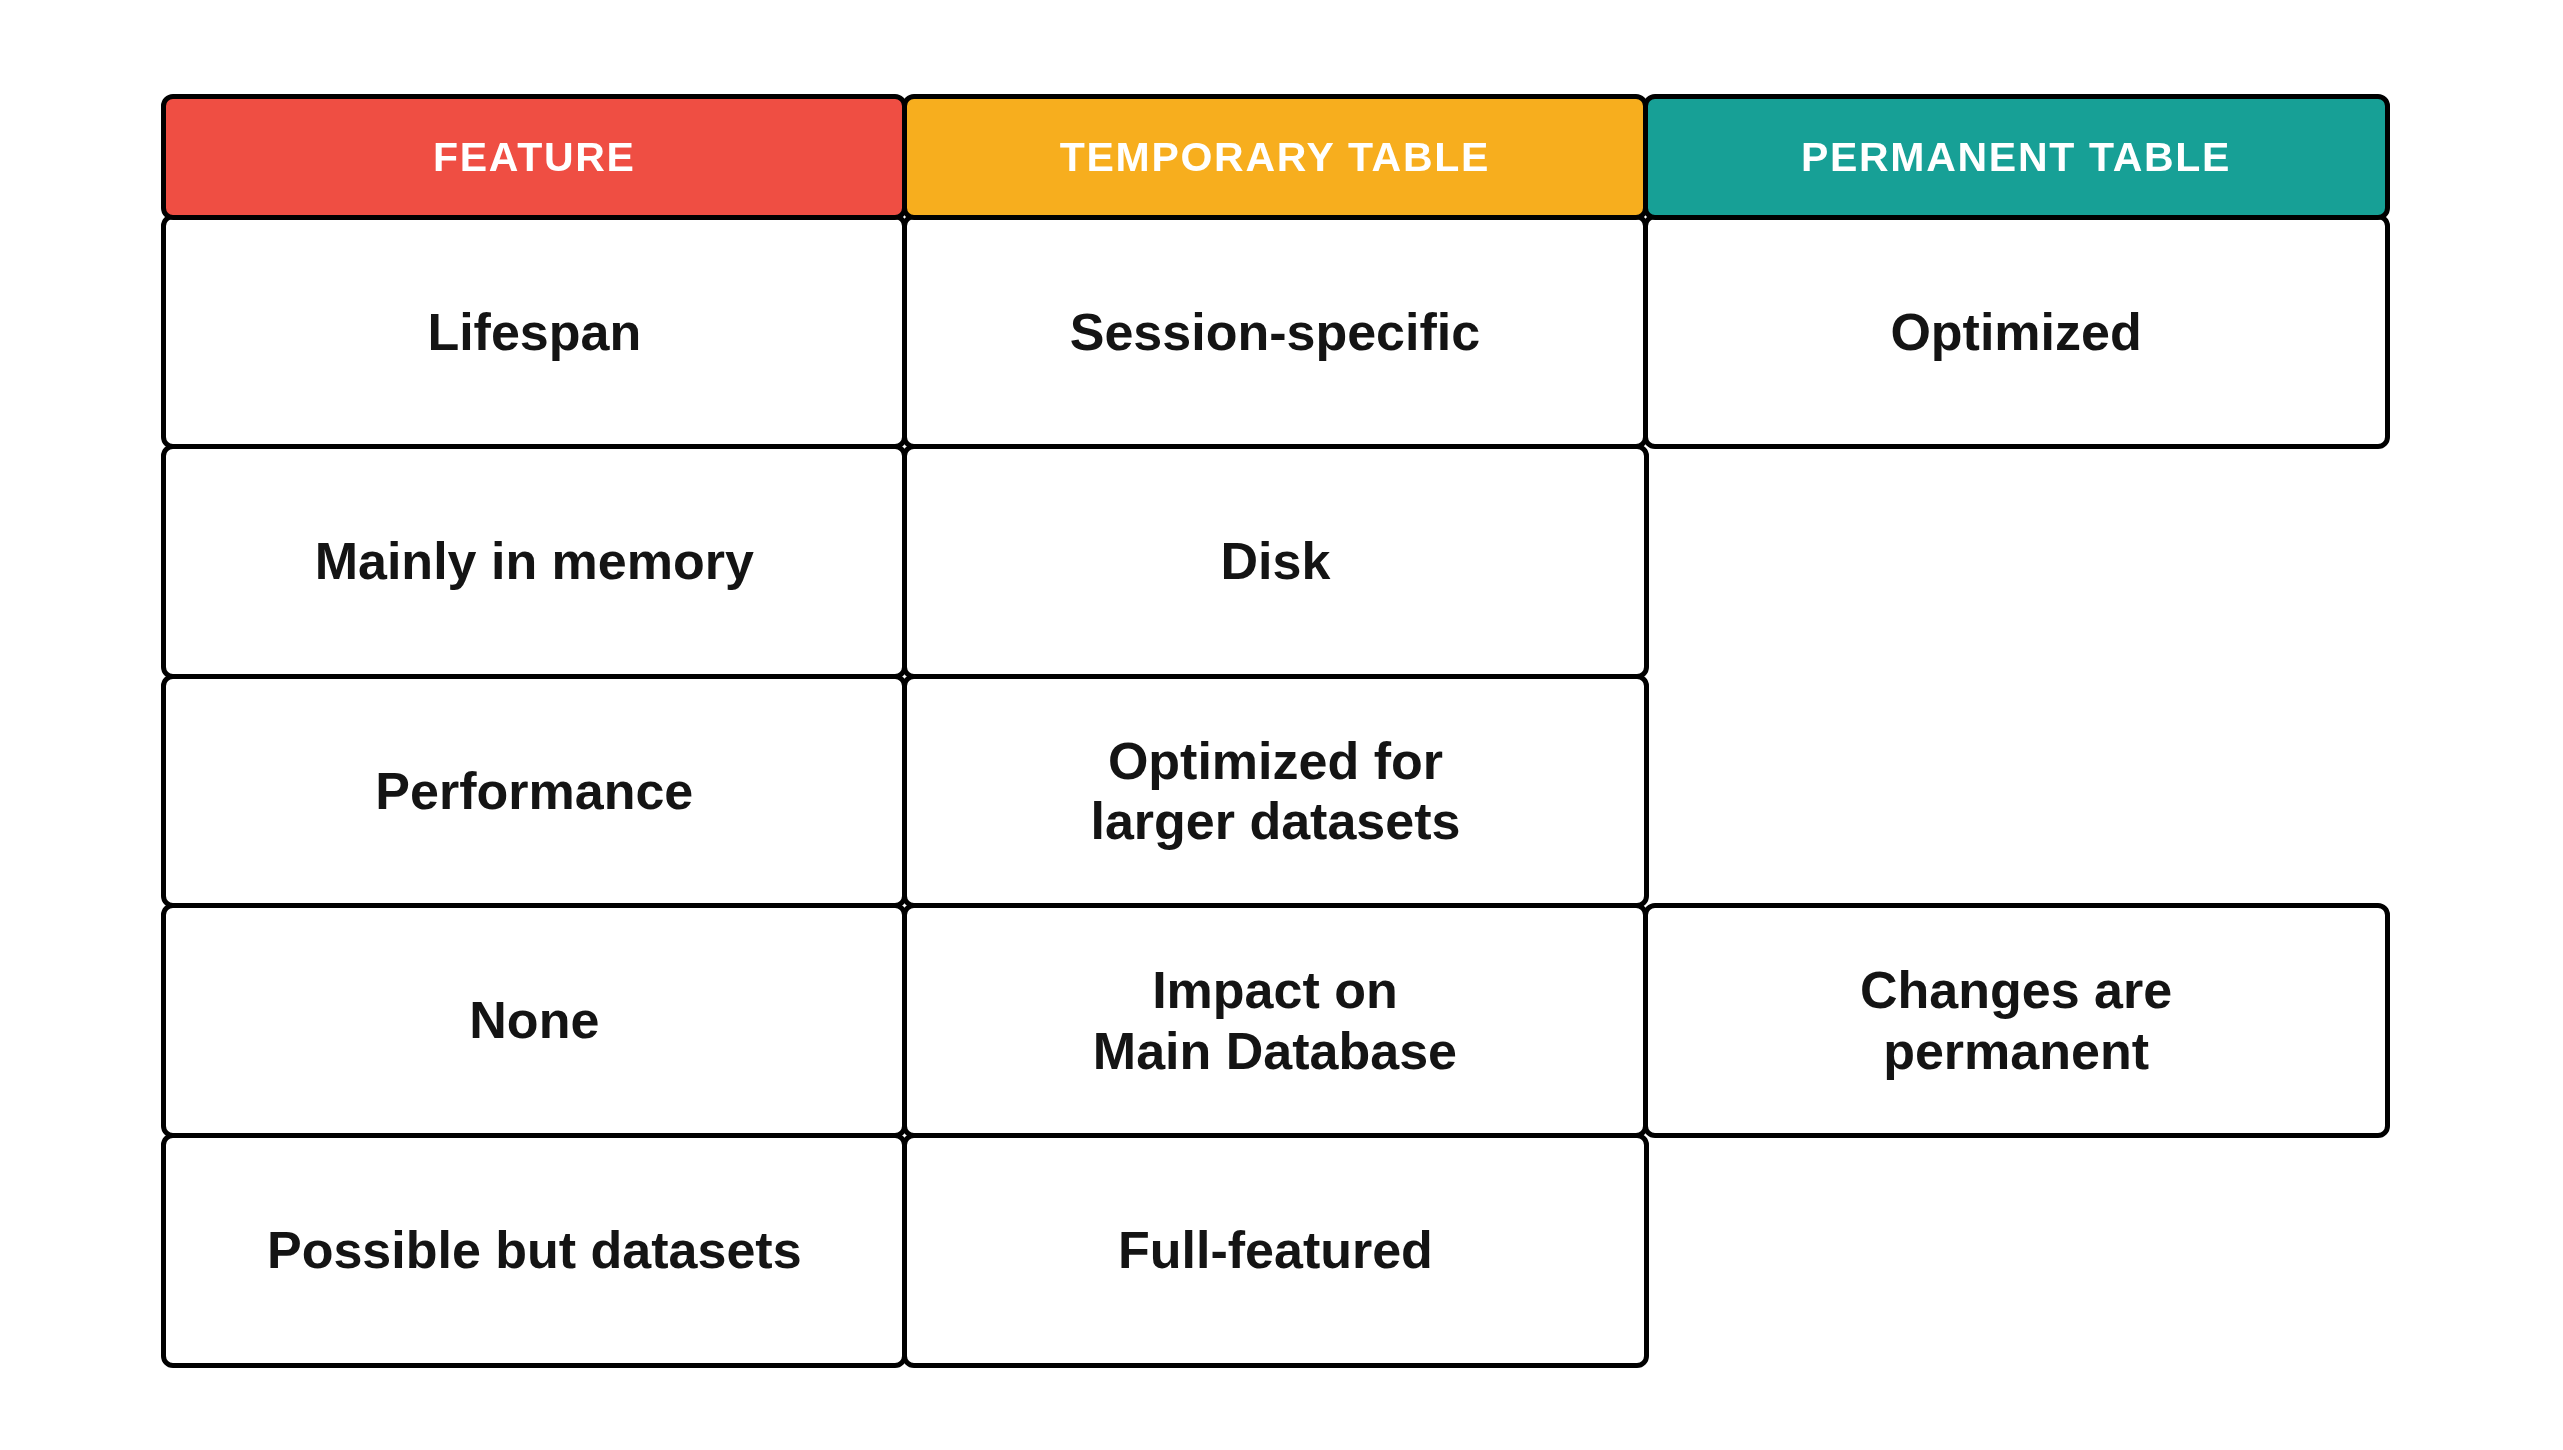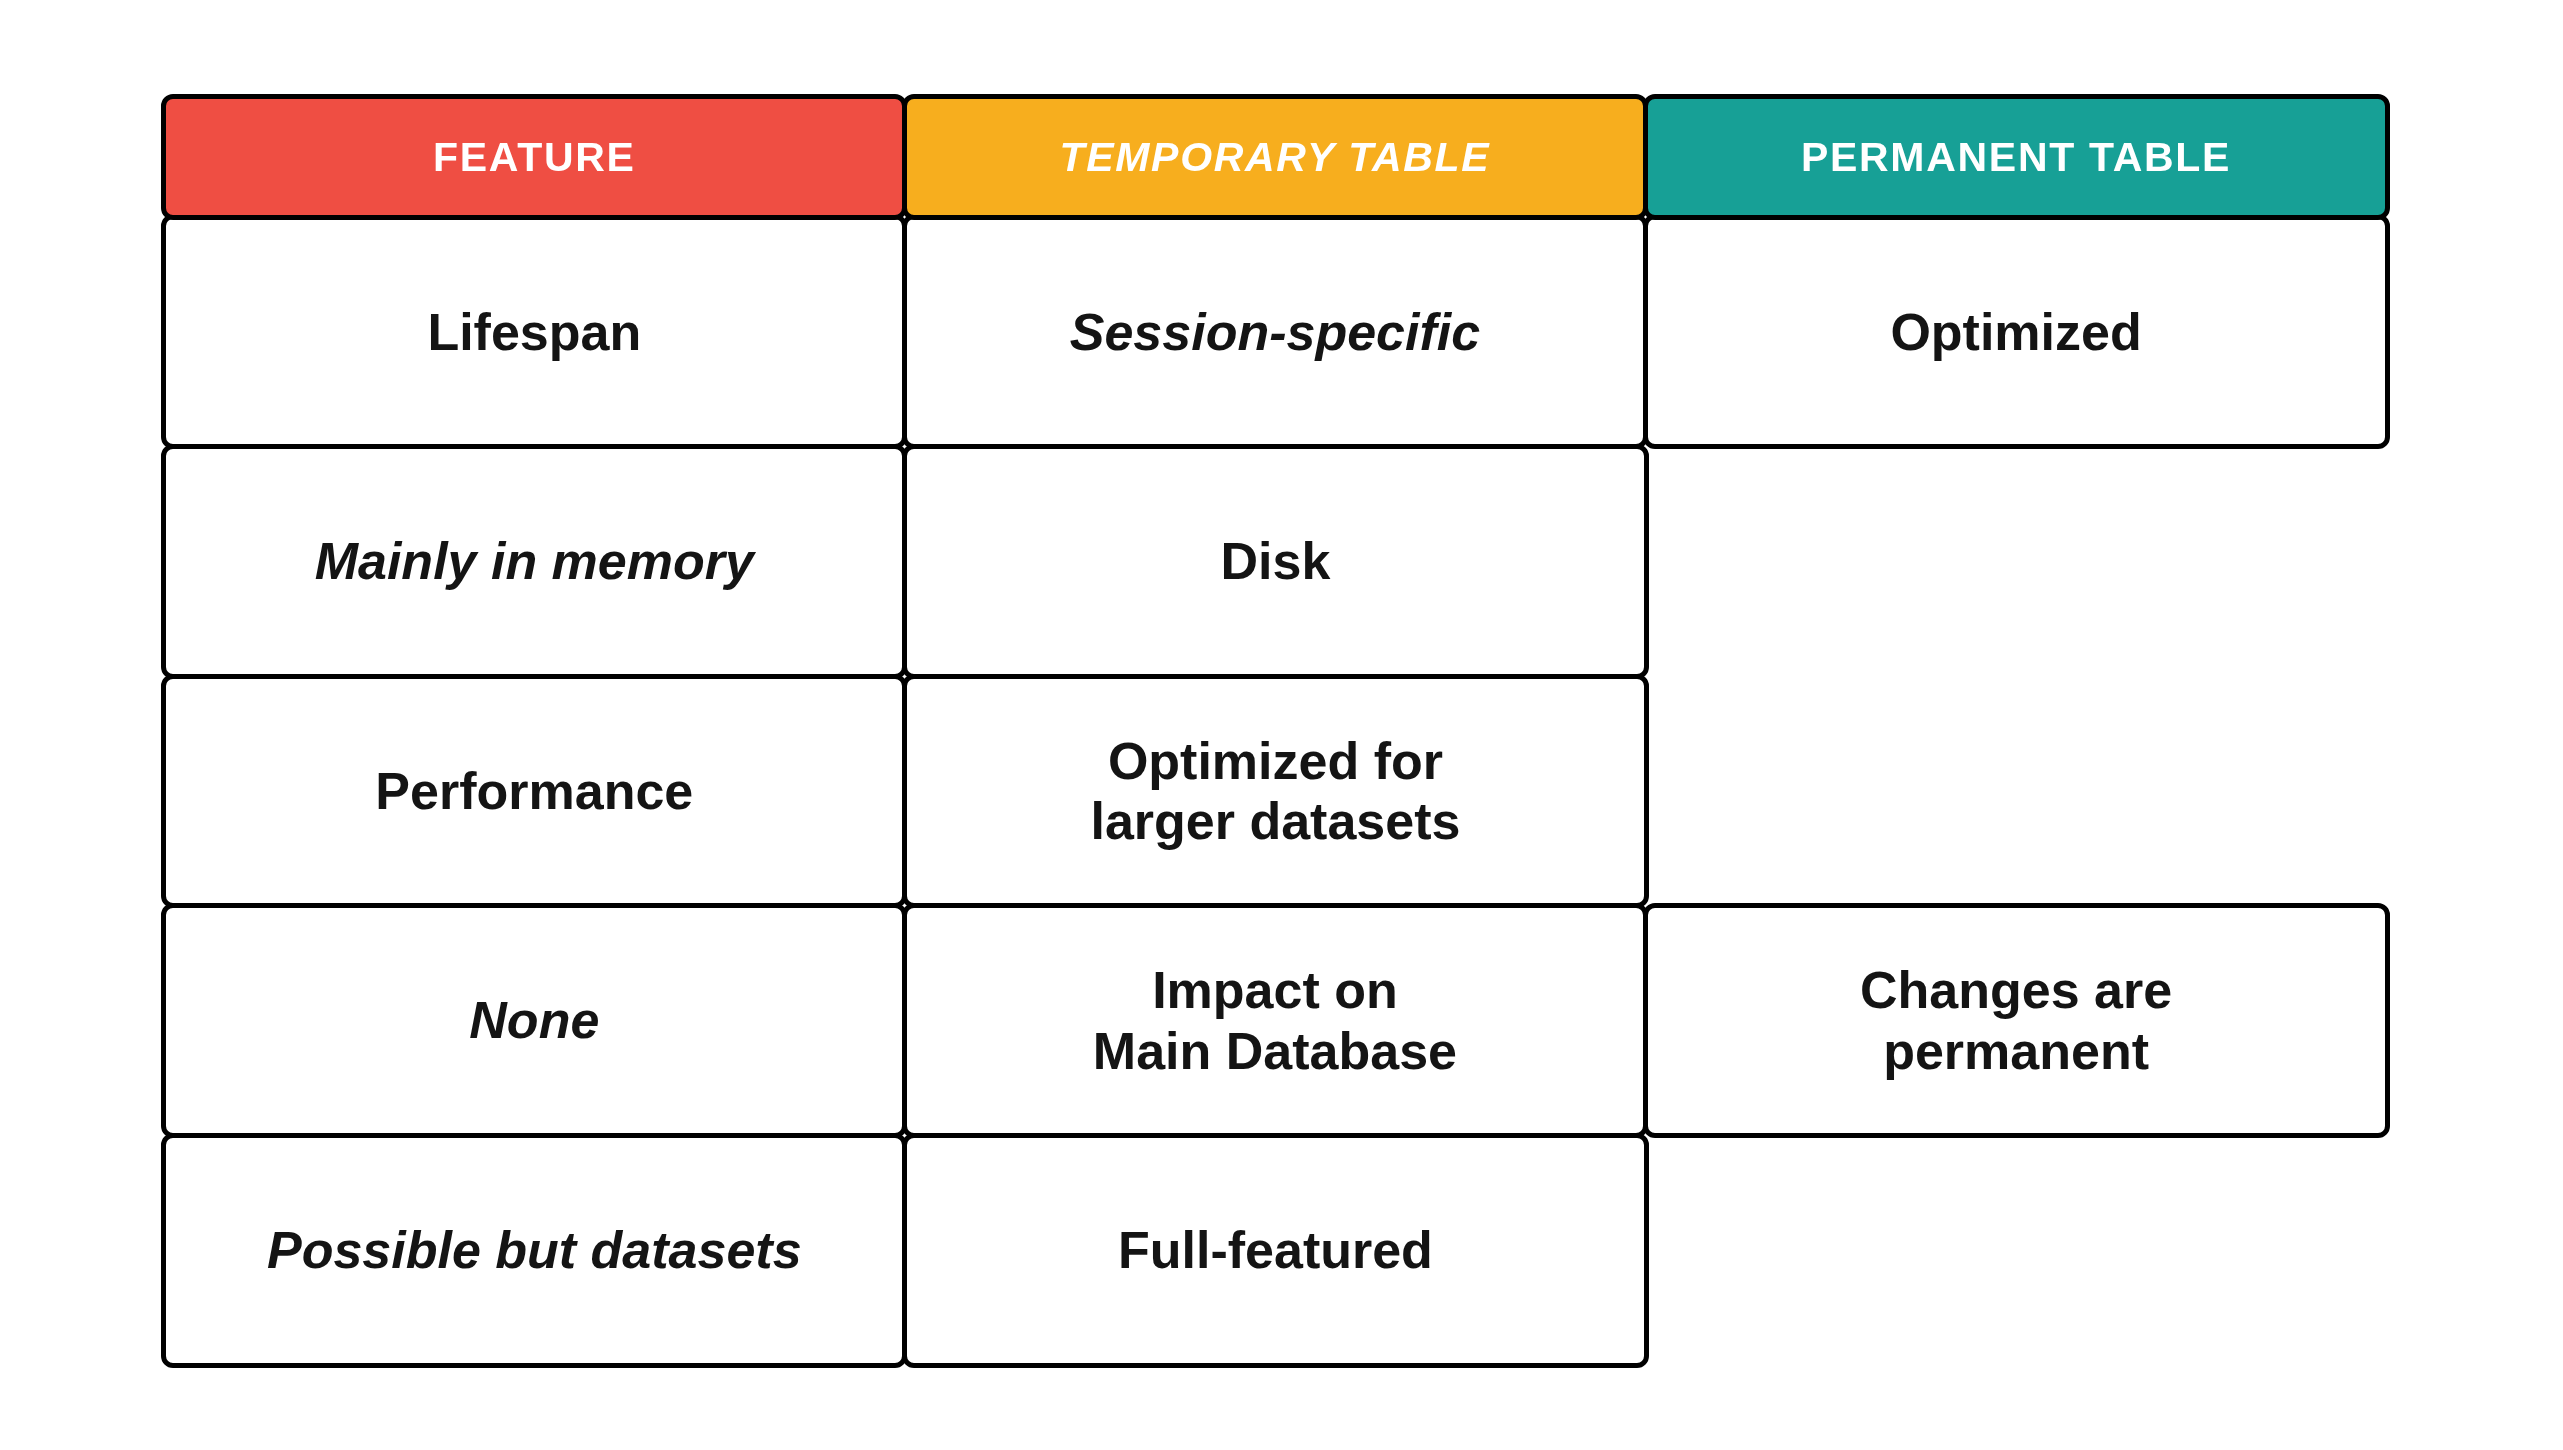--- a/index.html
+++ b/index.html
@@ -51,21 +51,21 @@
     align-items: center;
     justify-content: center;
     text-align: center;
     background: #ffffff;
     margin: -2.7px;
     position: relative;
   }
 
   
   .col-0 { width: 746px; flex: 0 0 746px; }
-  .col-1 { width: 746px; flex: 0 0 746px; font-style: italic; }
+  .col-1 { width: 746px; flex: 0 0 746px; }
   .col-2 { width: 747px; flex: 0 0 747px; text-align: center; }
 
   .header-row .cmp-cell {
     color: #ffffff;
     font-weight: 700;
     font-size: 41px;
     letter-spacing: 1.7px;
     text-transform: uppercase;
     z-index: 3;
   }

